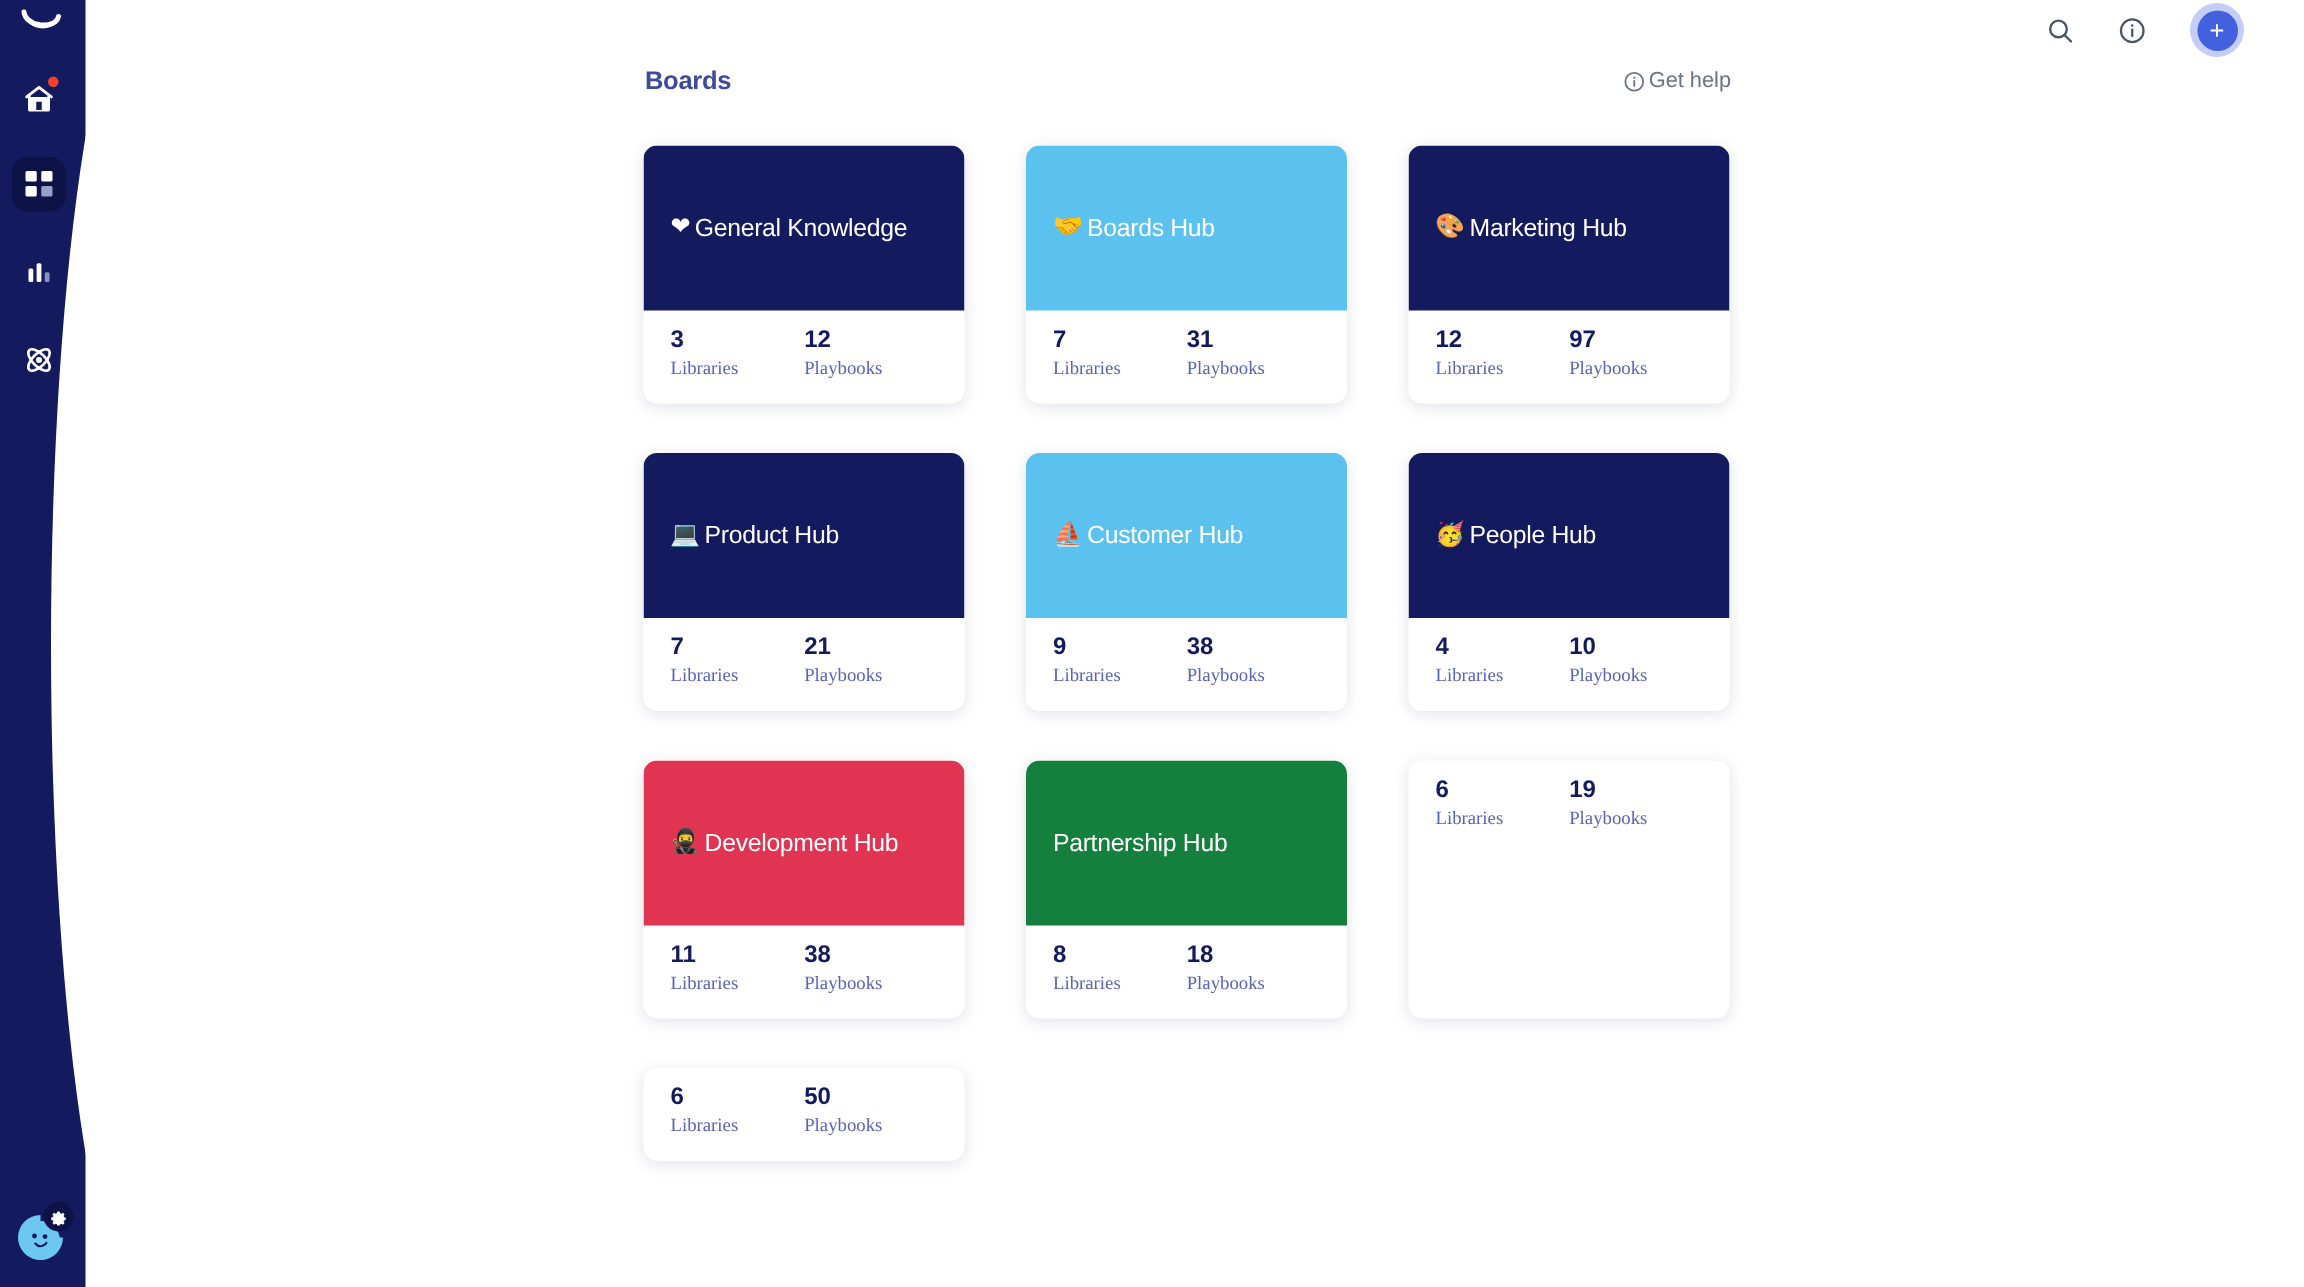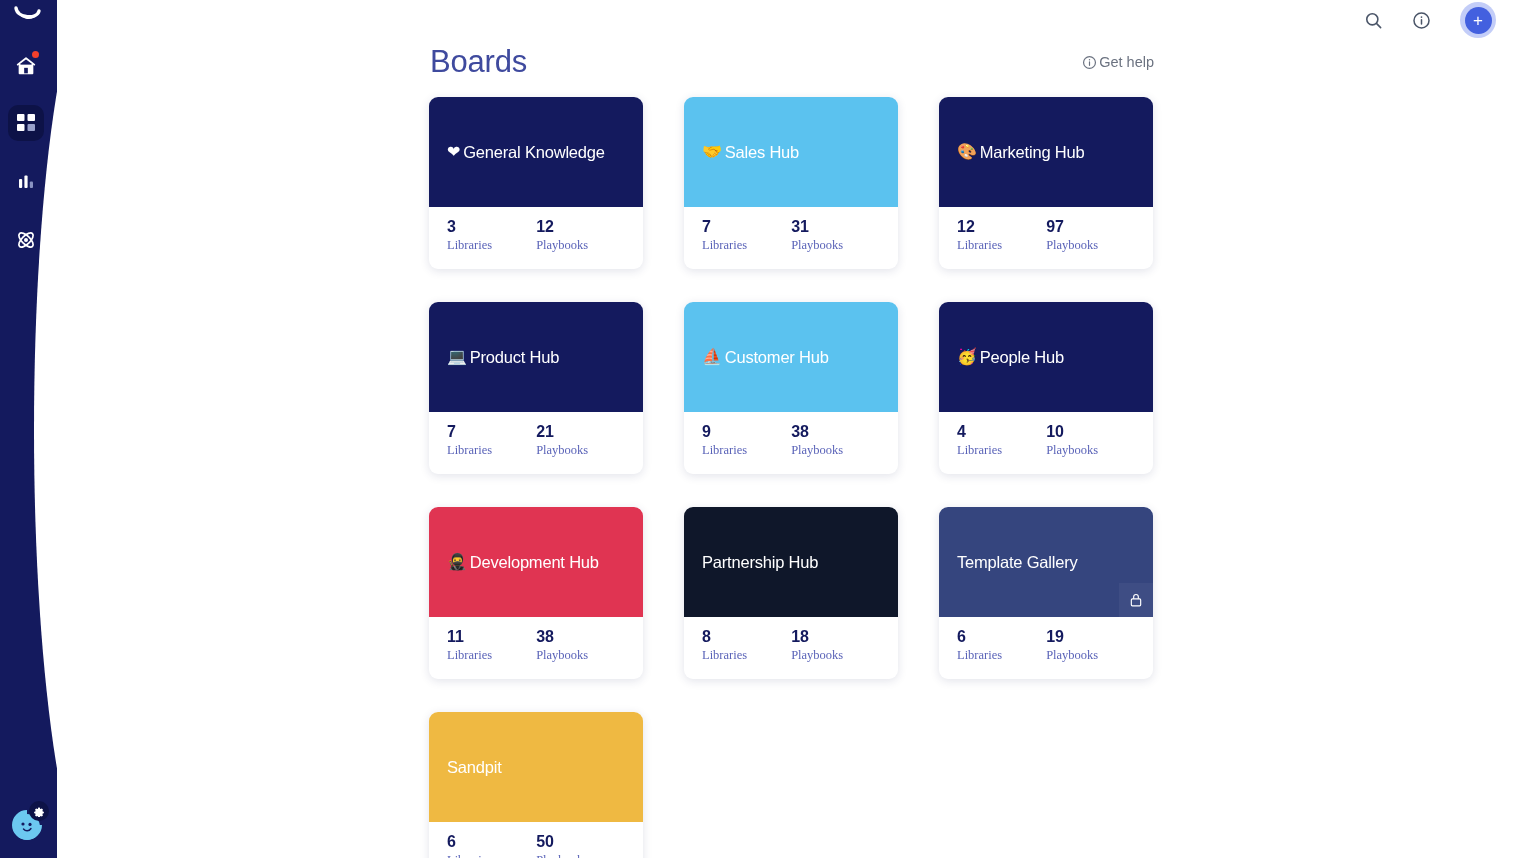--- a/index.html
+++ b/index.html
@@ -134,22 +134,22 @@
     position: absolute;
     left: 373px;
     top: 44px;
     width: 724px;
     display: flex;
     align-items: center;
     justify-content: space-between;
   }
 
   #page-title {
-    font-size: 31px;
-    font-weight: normal;
+    font-size: 17px;
+    font-weight: bold;
     color: #3f4a9e;
     letter-spacing: -0.2px;
   }
 
   #get-help {
     display: flex;
     align-items: flex-end;
     gap: 2px;
     color: #6b7280;
     font-size: 14.5px;
@@ -346,21 +346,21 @@
             <div>
               <div class="stat-num">12</div>
               <div class="stat-label">Playbooks</div>
             </div>
           </div>
         </div>
         <div class="card">
           <div class="card-head" style="background: rgb(91, 194, 239);">
             <div class="card-title">
               <span class="card-emoji">🤝</span>
-              <span>Sales Hub</span>
+              <span>Boards Hub</span>
             </div>
           </div>
           <div class="card-foot">
             <div>
               <div class="stat-num">7</div>
               <div class="stat-label">Libraries</div>
             </div>
             <div>
               <div class="stat-num">31</div>
               <div class="stat-label">Playbooks</div>
@@ -451,65 +451,49 @@
               <div class="stat-num">11</div>
               <div class="stat-label">Libraries</div>
             </div>
             <div>
               <div class="stat-num">38</div>
               <div class="stat-label">Playbooks</div>
             </div>
           </div>
         </div>
         <div class="card">
-          <div class="card-head" style="background: #0f172a;">
+          <div class="card-head" style="background: #15803d;">
             <div class="card-title">
               <span>Partnership Hub</span>
             </div>
           </div>
           <div class="card-foot">
             <div>
               <div class="stat-num">8</div>
               <div class="stat-label">Libraries</div>
             </div>
             <div>
               <div class="stat-num">18</div>
               <div class="stat-label">Playbooks</div>
             </div>
           </div>
         </div>
         <div class="card">
-          <div class="card-head" style="background: rgb(53, 69, 126);">
-            <div class="card-title">
-              <span>Template Gallery</span>
-            </div>
-            <div class="lock-badge">
-              <svg width="14" height="16" viewBox="0 0 24 26" fill="none" stroke="#ffffff" stroke-width="2">
-                <rect x="4" y="11" width="16" height="12" rx="1.8"></rect>
-                <path d="M8 11 V7.5 a4 4 0 0 1 8 0 V11"></path>
-              </svg>
-            </div>
-          </div>
           <div class="card-foot">
             <div>
               <div class="stat-num">6</div>
               <div class="stat-label">Libraries</div>
             </div>
             <div>
               <div class="stat-num">19</div>
               <div class="stat-label">Playbooks</div>
             </div>
           </div>
         </div>
         <div class="card">
-          <div class="card-head" style="background: rgb(239, 185, 66);">
-            <div class="card-title">
-              <span>Sandpit</span>
-            </div>
-          </div>
           <div class="card-foot">
             <div>
               <div class="stat-num">6</div>
               <div class="stat-label">Libraries</div>
             </div>
             <div>
               <div class="stat-num">50</div>
               <div class="stat-label">Playbooks</div>
             </div>
           </div>

